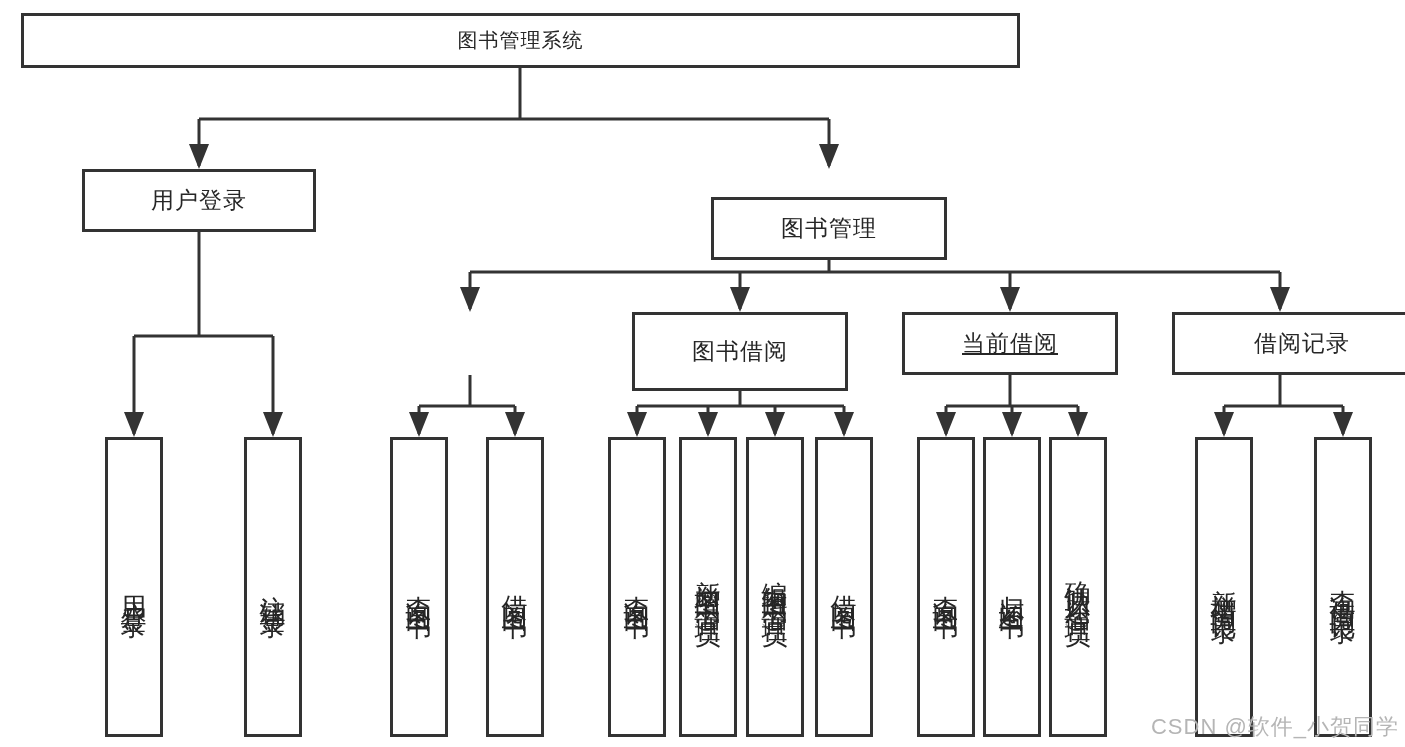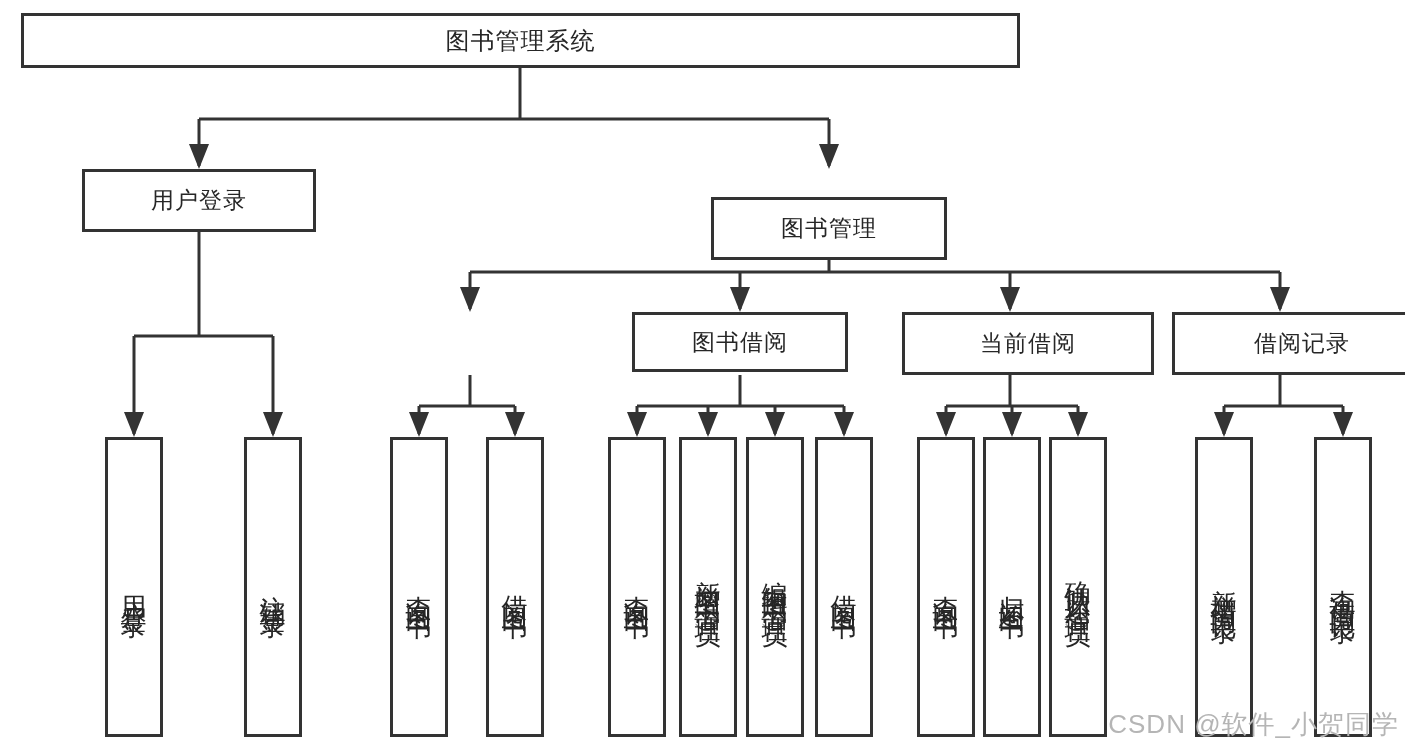--- a/index.html
+++ b/index.html
@@ -23,39 +23,39 @@
     position:absolute;
     box-sizing:border-box;
     border:3px solid var(--line);
     background:var(--bg);
     display:flex;align-items:center;justify-content:center;
     color:var(--text);
     font-size:23px;
     letter-spacing:1px;
     white-space:nowrap;
   }
-  .node.root{font-size:24px;}
+  .node.root{font-size:20px;}
   .leaf{
     position:absolute;
     box-sizing:border-box;
     width:58px;height:300px;top:437px;
     border:3px solid var(--line);
     background:var(--bg);
     display:flex;align-items:center;justify-content:center;
     writing-mode:vertical-rl;
     text-orientation:mixed;
     line-height:1;
     letter-spacing:6px;
     font-size:26px;
     color:var(--text);
   }
   .watermark{
     position:absolute;
     right:6px;bottom:5px;
-    font-size:26px;
+    font-size:22px;
     color:var(--watermark);
     letter-spacing:1px;
     z-index:5;
     white-space:nowrap;
     margin-top:8px;
   }
 </style>
 </head>
 <body>
 
@@ -121,22 +121,22 @@
     <line x1="1343" y1="406" x2="1343" y2="434"></line>
     <polygon points="1214,412 1234,412 1224,437"></polygon>
     <polygon points="1333,412 1353,412 1343,437"></polygon>
   </svg>
 
   <div class="node root" style="left:21px;top:13px;width:999px;height:55px;">图书管理系统</div>
 
   <div class="node" style="left:82px;top:169px;width:234px;height:63px;">用户登录</div>
   <div class="node" style="left:711px;top:169px;width:236px;height:63px;margin-top:28px;">图书管理</div>
 
-  <div class="node" style="left:632px;top:312px;width:216px;height:60px;">图书借阅</div>
-  <div class="node" style="left:902px;top:312px;width:252px;height:63px;">当前借阅</div>
+  <div class="node" style="left:632px;top:312px;width:216px;height:79px;">图书借阅</div>
+  <div class="node" style="left:902px;top:312px;width:216px;height:63px;text-decoration:underline;">当前借阅</div>
   <div class="node" style="left:1172px;top:312px;width:260px;height:63px;">借阅记录</div>
 
   <div class="leaf" style="left:105px;">用户登录</div>
   <div class="leaf" style="left:244px;">注销登录</div>
 
   <div class="leaf" style="left:390px;">查询图书</div>
   <div class="leaf" style="left:486px;">借阅图书</div>
 
   <div class="leaf" style="left:608px;">查询图书</div>
   <div class="leaf" style="left:679px;">新增图书（管理员）</div>

